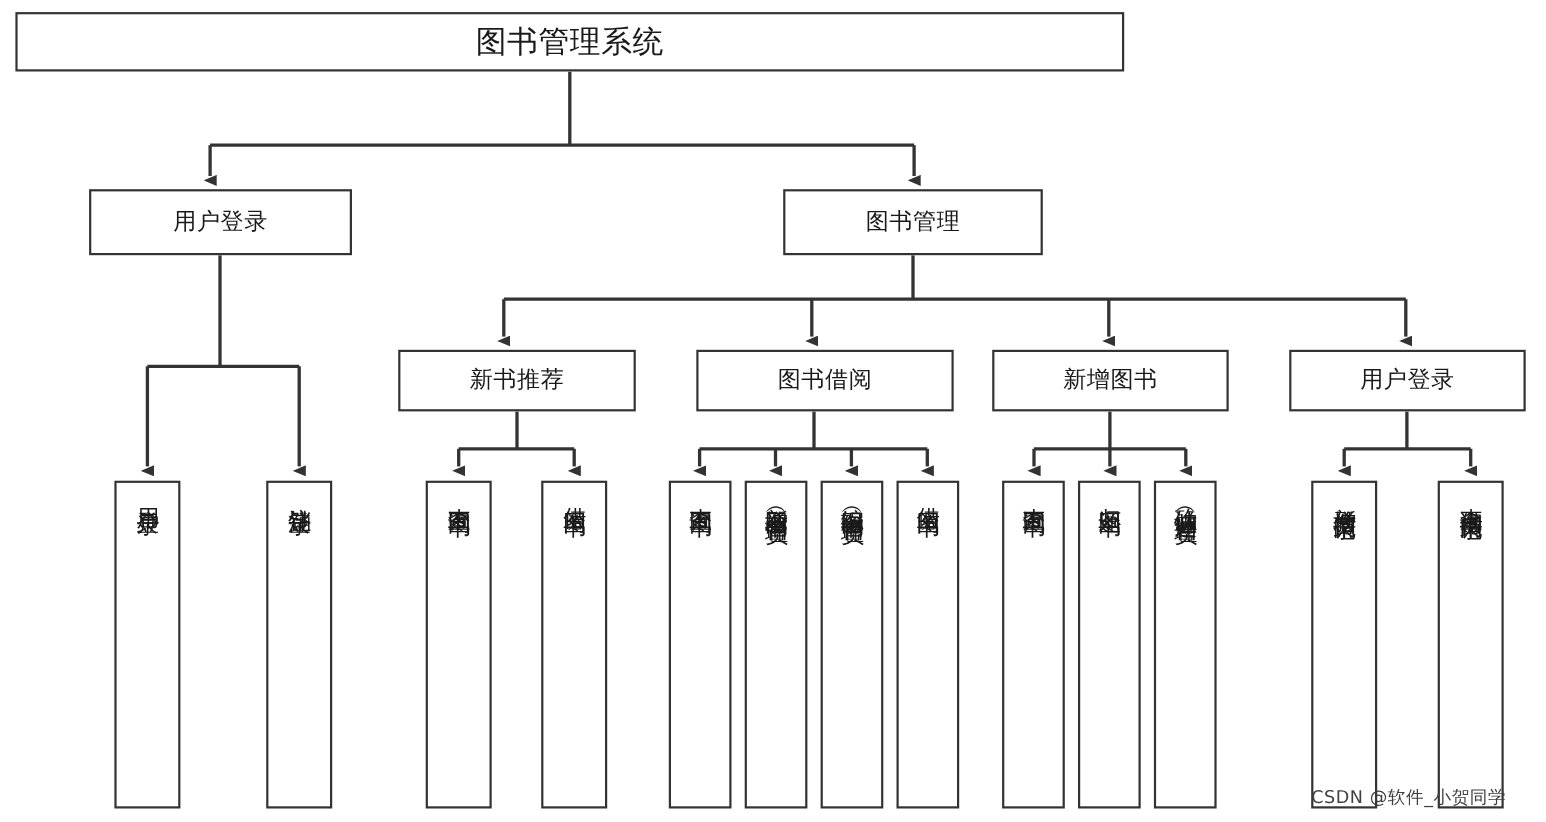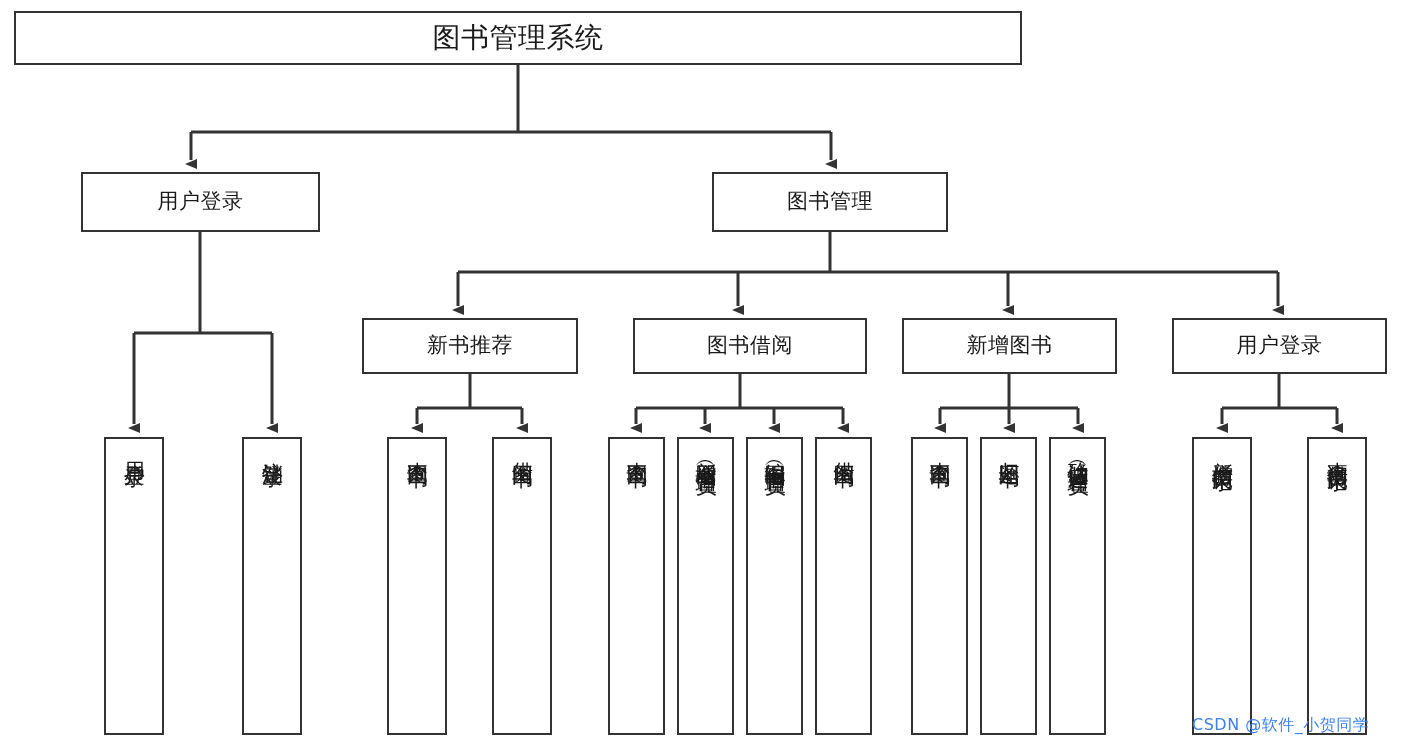--- a/index.html
+++ b/index.html
@@ -58,21 +58,21 @@
     top: 0;
     width: 1405px;
     height: 747px;
     pointer-events: none;
   }
   .wm {
     position: absolute;
     left: 1192px;
     top: 715px;
     font-size: 16px;
-    color: #3b82f6;
+    color: #404040;
     letter-spacing: 0.5px;
     white-space: nowrap;
   }
 </style>
 </head>
 <body>
 
 <div id="canvas">
 
   <svg class="links" viewBox="0 0 1405 747">

